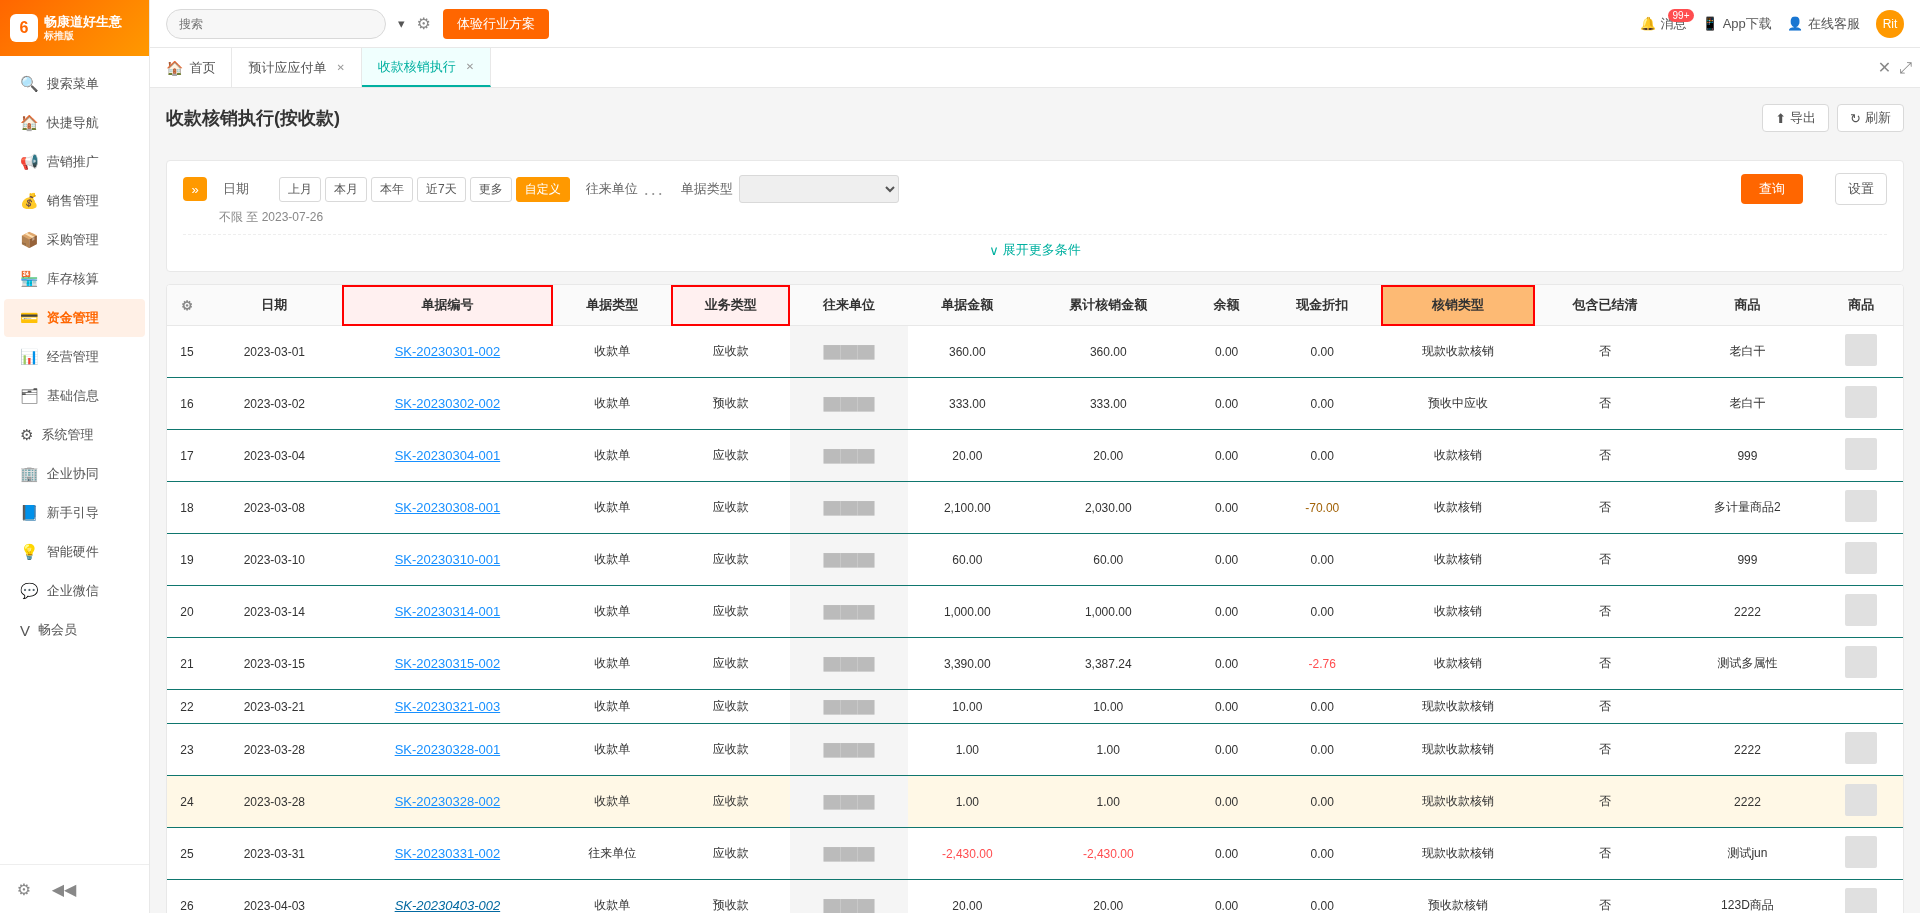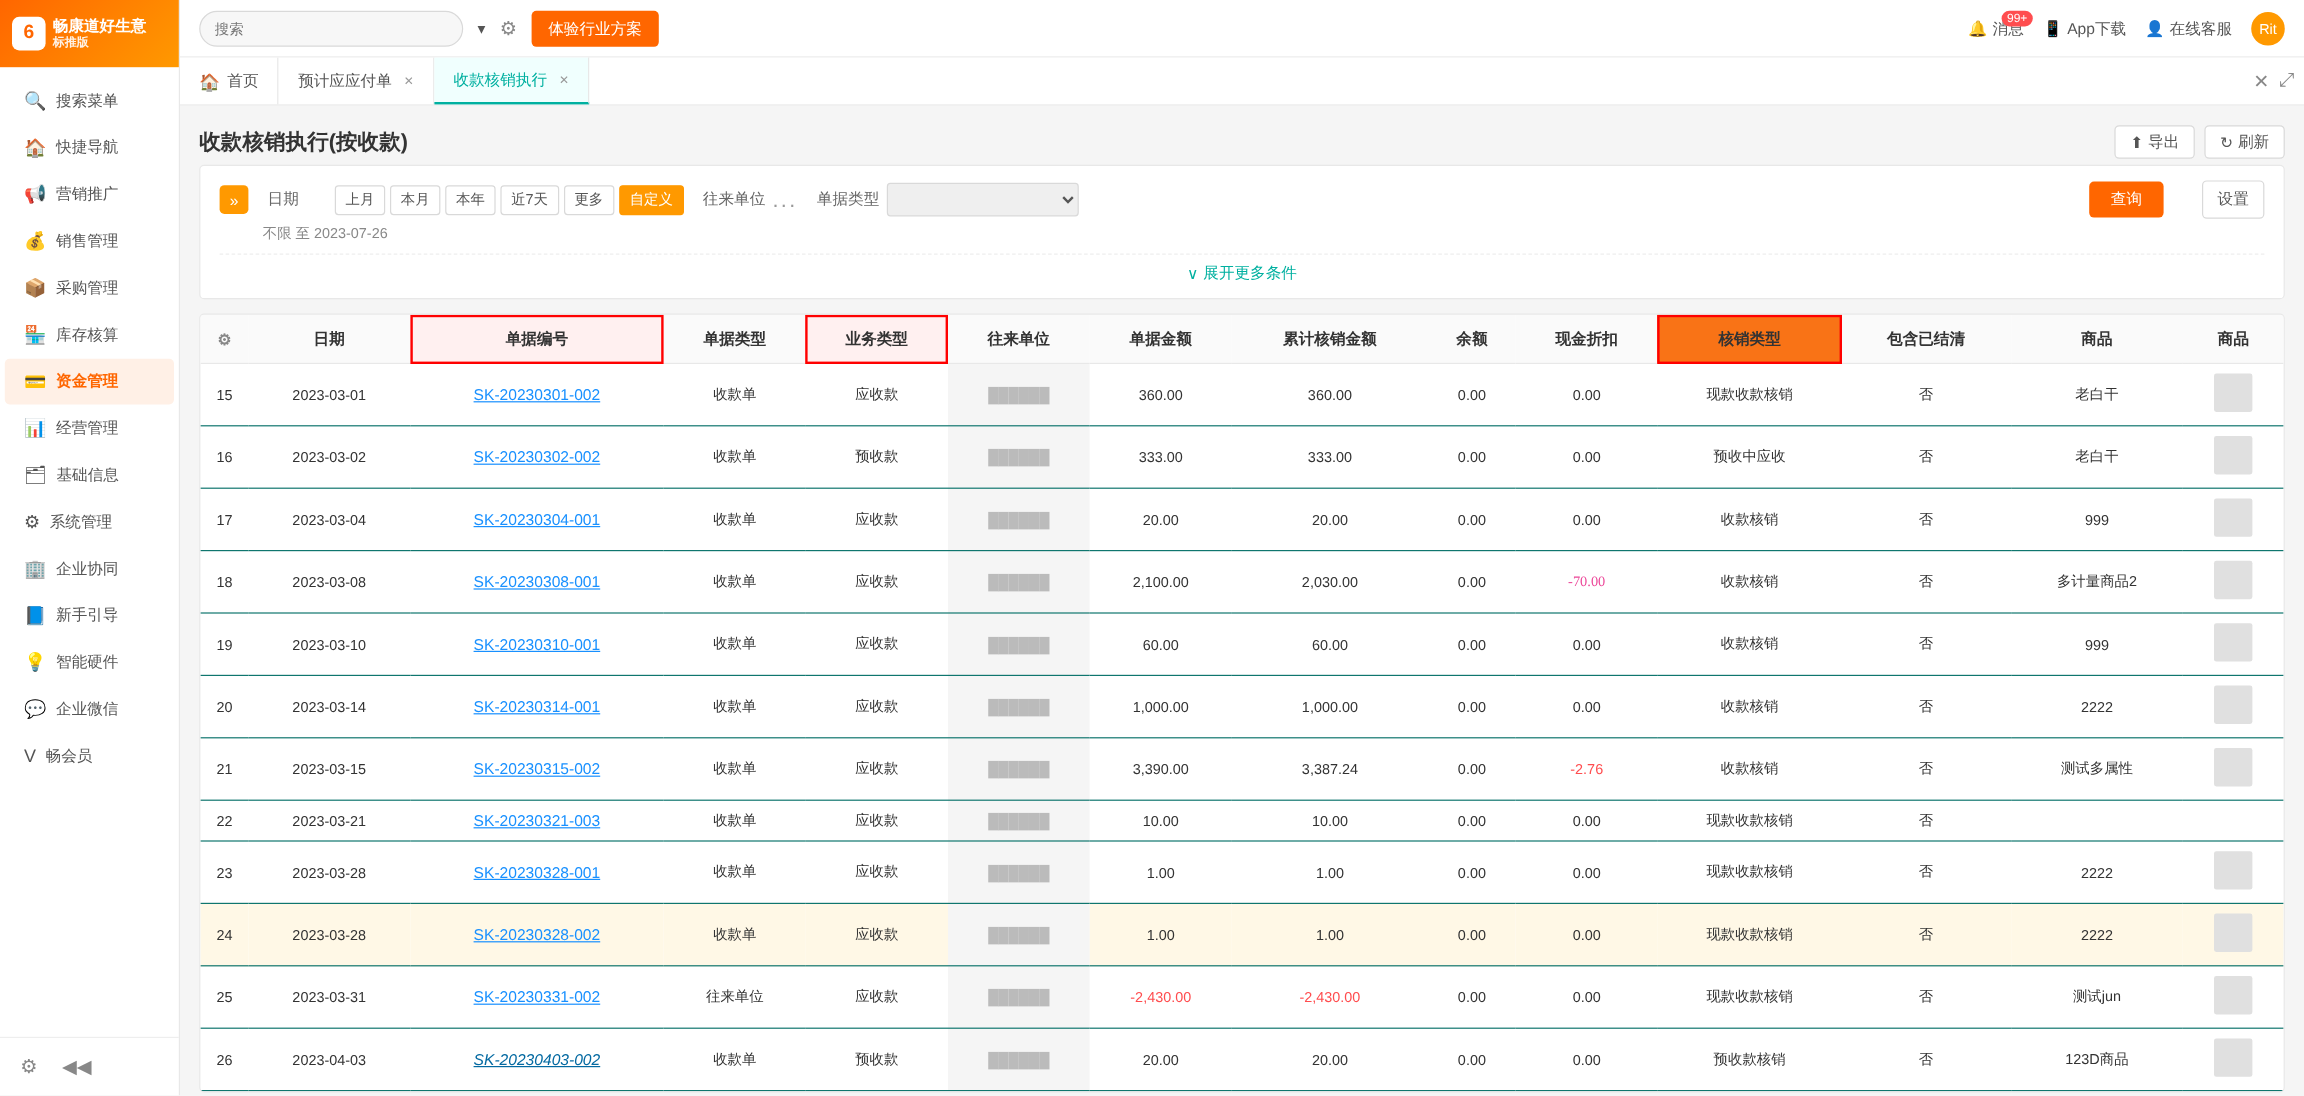--- a/index.html
+++ b/index.html
@@ -136,21 +136,21 @@
     .tab .home-icon { font-size: 14px; }
     .tabbar-actions { margin-left: auto; display: flex; align-items: center; padding: 0 8px; gap: 8px; }
     .tabbar-close-btn, .tabbar-expand-btn { cursor: pointer; color: #888; font-size: 16px; }
 
     
     .page-content { flex: 1; overflow: auto; padding: 16px; background: #f5f5f5; }
     .page-header {
       display: flex;
       align-items: center;
       justify-content: space-between;
-      margin-bottom: 5px;
+      margin-bottom: 28px;
     }
     .page-title { font-size: 18px; font-weight: bold; color: #333; }
     .page-actions { display: flex; gap: 8px; }
     .export-btn {
       display: flex; align-items: center; gap: 4px;
       border: 1px solid #d9d9d9;
       background: #fff;
       border-radius: 4px;
       padding: 4px 12px;
       cursor: pointer;
@@ -474,21 +474,21 @@
             </th>
             <th>日期</th>
             <th style="outline: 2px solid #ff0000; outline-offset: -2px; background: #fff0f0;">单据编号</th>
             <th>单据类型</th>
             <th style="outline: 2px solid #ff0000; outline-offset: -2px; background: #fff0f0;">业务类型</th>
             <th>往来单位</th>
             <th>单据金额</th>
             <th>累计核销金额</th>
             <th>余额</th>
             <th>现金折扣</th>
-            <th style="outline: 2px solid #ff0000; outline-offset: -2px; background: #f97316;">核销类型</th>
+            <th style="outline: 2px solid #ff0000; outline-offset: -2px; background: #fdba74;">核销类型</th>
             <th>包含已结清</th>
             <th>商品</th>
             <th>商品</th>
           </tr>
         </thead>
         <tbody id="table-body">
         <tr>
               <td>15</td>
               <td>2023-03-01</td>
               <td class="link-cell"><a href="#" style="color: rgb(24, 144, 255);">SK-20230301-002</a></td>
@@ -539,21 +539,21 @@
             <tr>
               <td>18</td>
               <td>2023-03-08</td>
               <td class="link-cell"><a href="#" style="color: rgb(24, 144, 255);">SK-20230308-001</a></td>
               <td>收款单</td>
               <td>应收款</td>
               <td style="color: rgb(187, 187, 187); background: rgb(245, 245, 245);">██████</td>
               <td>2,100.00</td>
               <td>2,030.00</td>
               <td>0.00</td>
-              <td style="color: #ec4899; font-family: Liberation Serif, serif;">-70.00</td>
+              <td style="color: #a16207;">-70.00</td>
               <td>收款核销</td>
               <td>否</td>
               <td>多计量商品2</td>
               <td><div style="width: 32px; height: 32px; background: rgb(224, 224, 224); border-radius: 2px; display: inline-block;"></div></td>
             </tr>
             <tr>
               <td>19</td>
               <td>2023-03-10</td>
               <td class="link-cell"><a href="#" style="color: rgb(24, 144, 255);">SK-20230310-001</a></td>
               <td>收款单</td>

